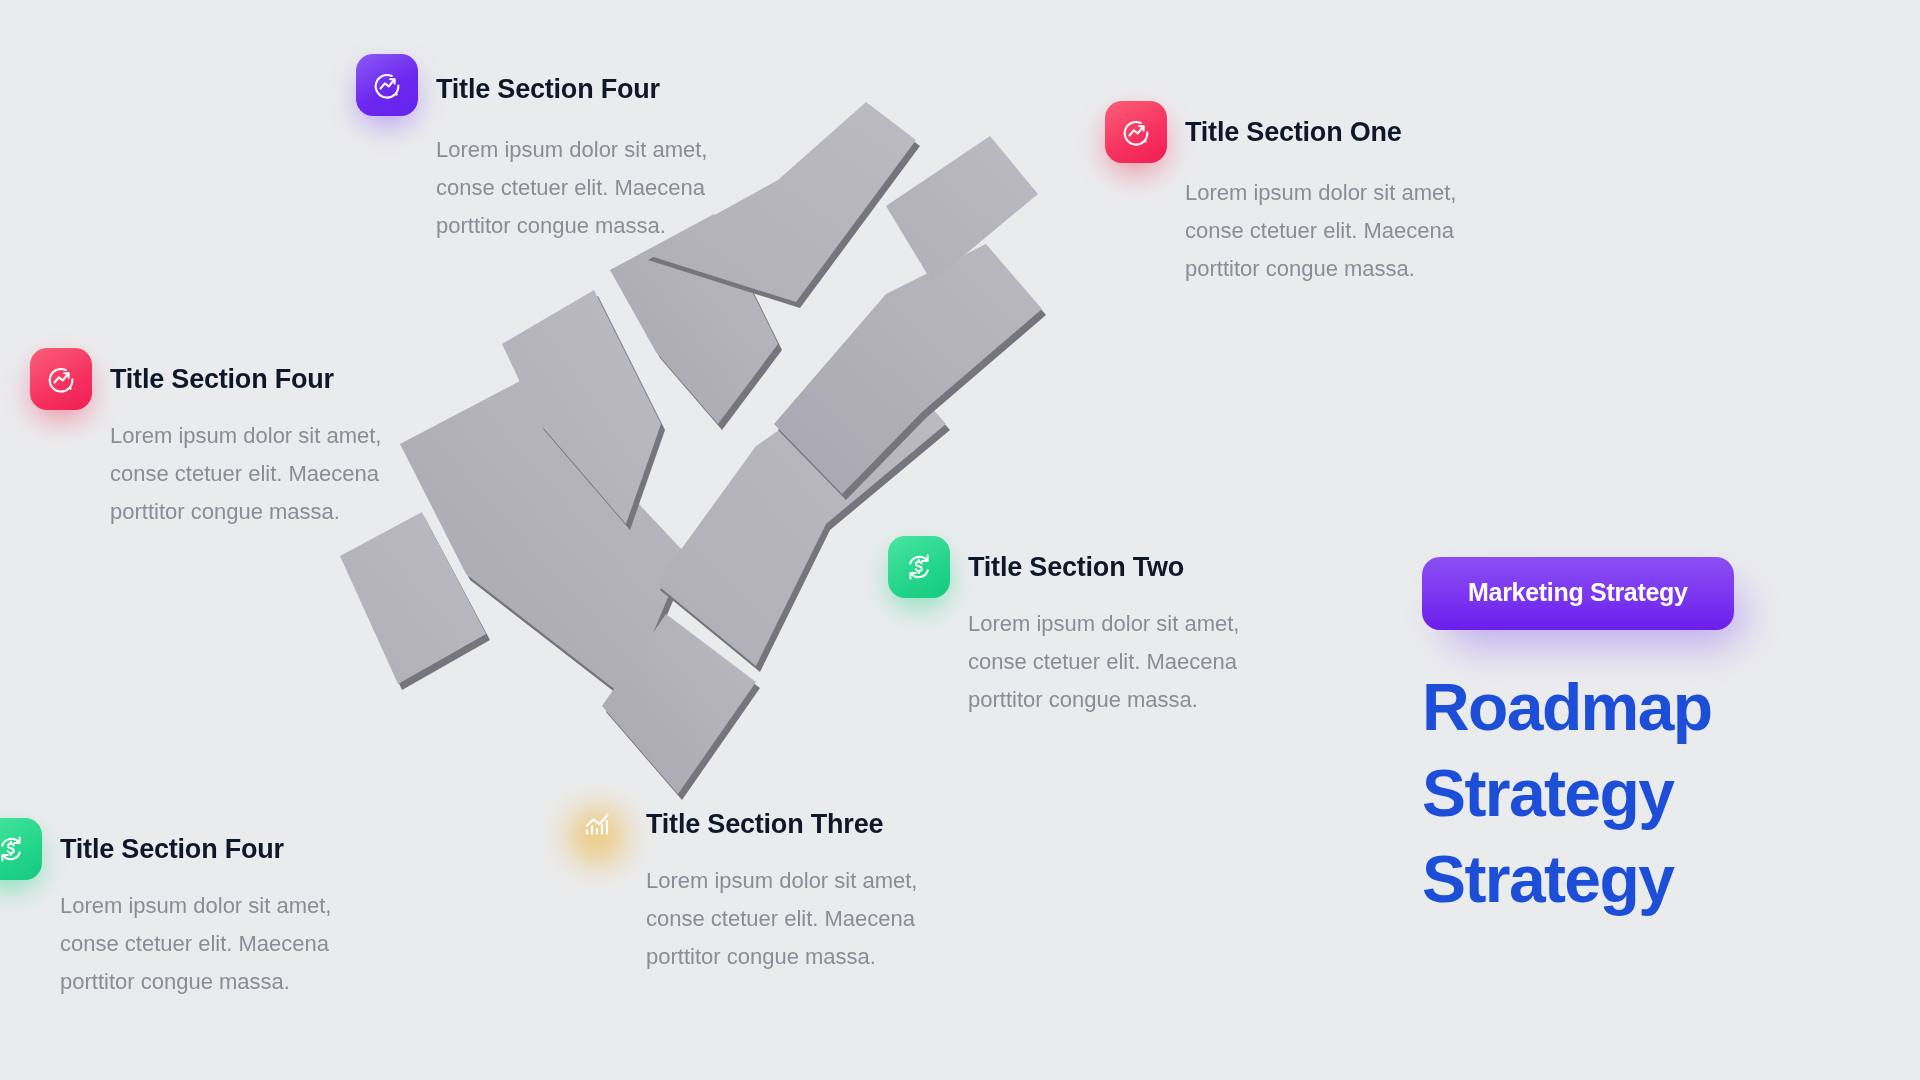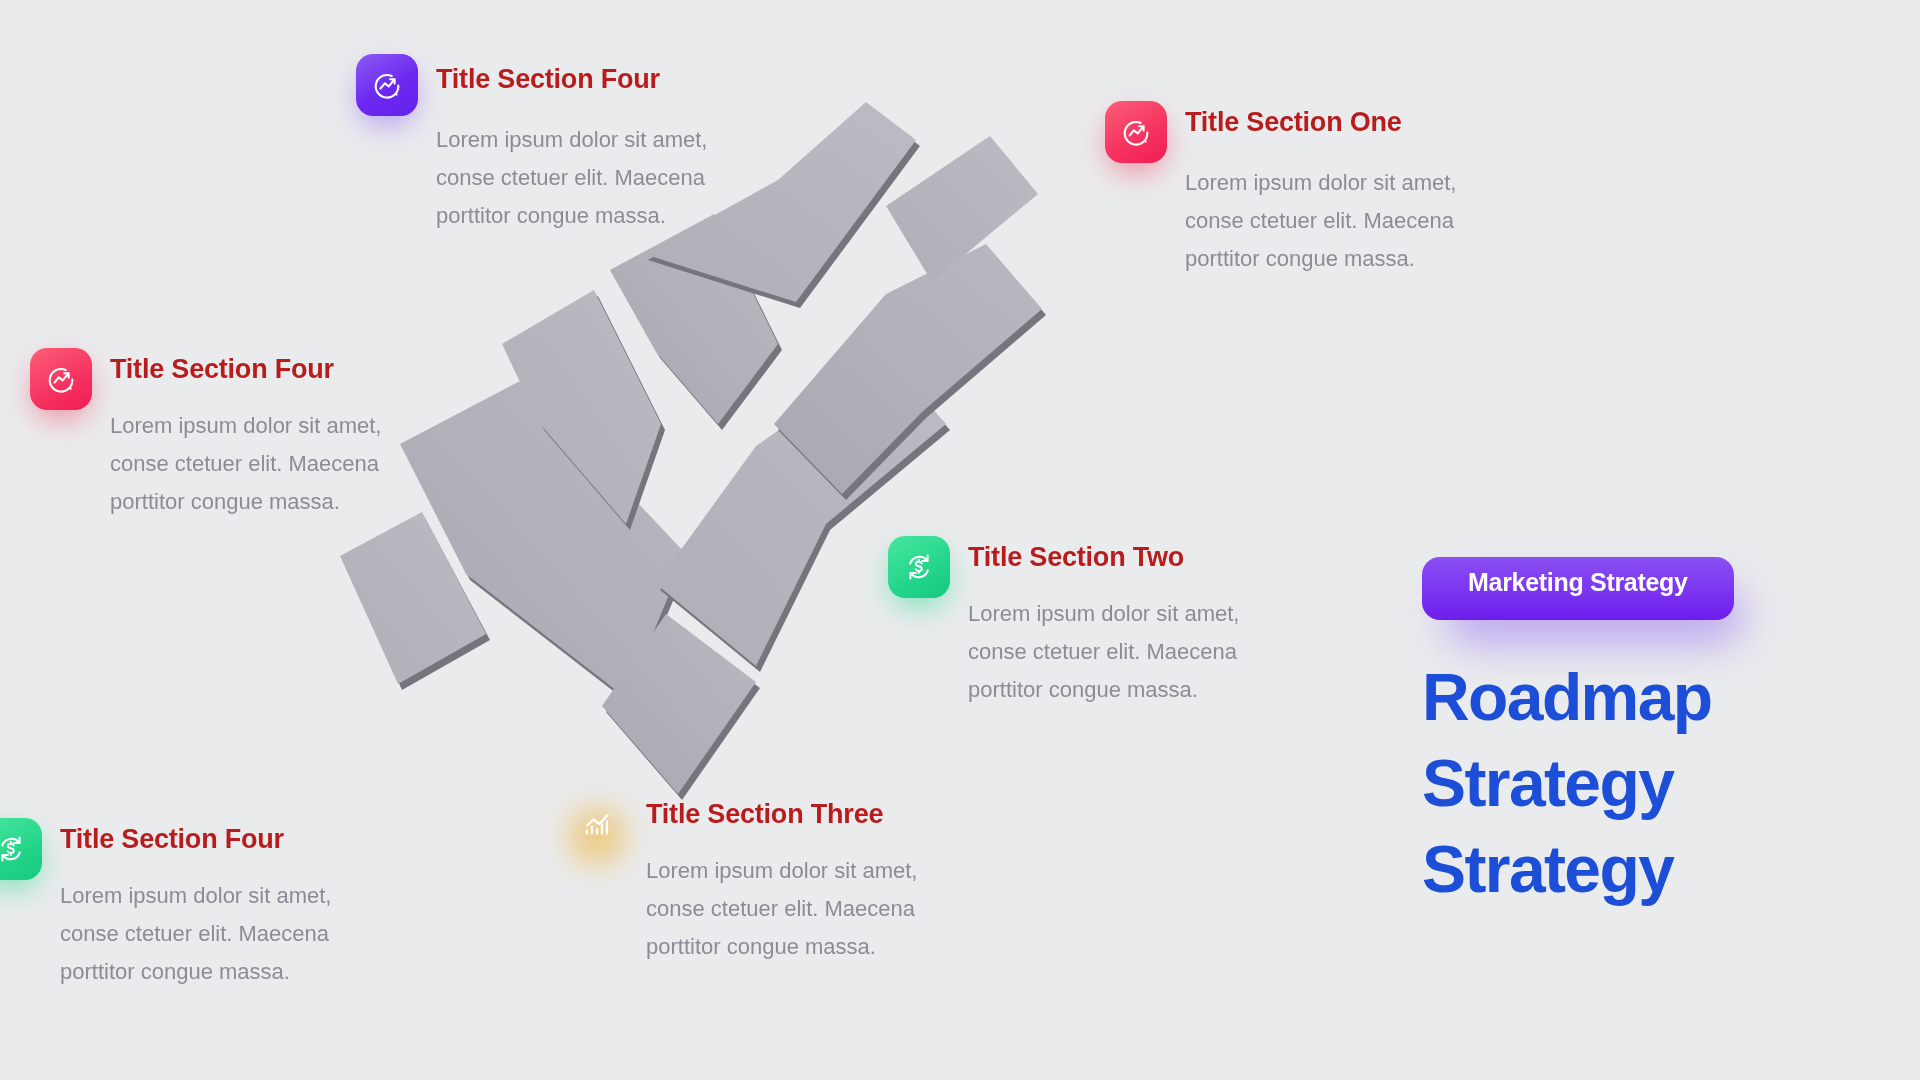--- a/index.html
+++ b/index.html
@@ -77,23 +77,23 @@
   .badge-glow.pink { background: #f43f5e; }
   .badge.green  { background: linear-gradient(150deg, #4ae6a0 0%, #23d58a 60%, #14c97e 100%); }
   .badge-glow.green { background: #22d98c; }
   .badge.amber  { background: linear-gradient(150deg, #f8c council, #f3b93c 0%, #f0ab2c 60%, #eda01f 100%); }
   .badge-glow.amber { background: #f1b12e; }
 
   .sec-text { padding-top: 2px; }
   .sec-title {
     font-size: 27px;
     font-weight: bold;
-    color: #b91c1c;
+    color: #0f172a;
     letter-spacing: -0.2px;
-    margin: 0 0 22px 0;
+    margin: 10px 0 22px 0;
     white-space: nowrap;
   }
   .sec-body {
     font-size: 22px;
     line-height: 38px;
     color: #8b8d96;
     margin: 0;
     max-width: 300px;
   }
 
@@ -128,21 +128,21 @@
     border-radius: 30px;
     background: #8b5cf6;
     filter: blur(20px);
     opacity: .45;
     z-index: 0;
   }
   #tag-pill {
     position: relative;
     z-index: 1;
     display: inline-block;
-    padding: 11px 46px 23px;
+    padding: 21px 46px 23px;
     border-radius: 18px;
     background: linear-gradient(180deg, #8a4ff2 0%, #7b35f0 55%, #6c1ded 100%);
     color: #ffffff;
     font-size: 25px;
     font-weight: bold;
     letter-spacing: -0.3px;
     white-space: nowrap;
   }
   #headline {
     margin: 34px 0 0 0;

